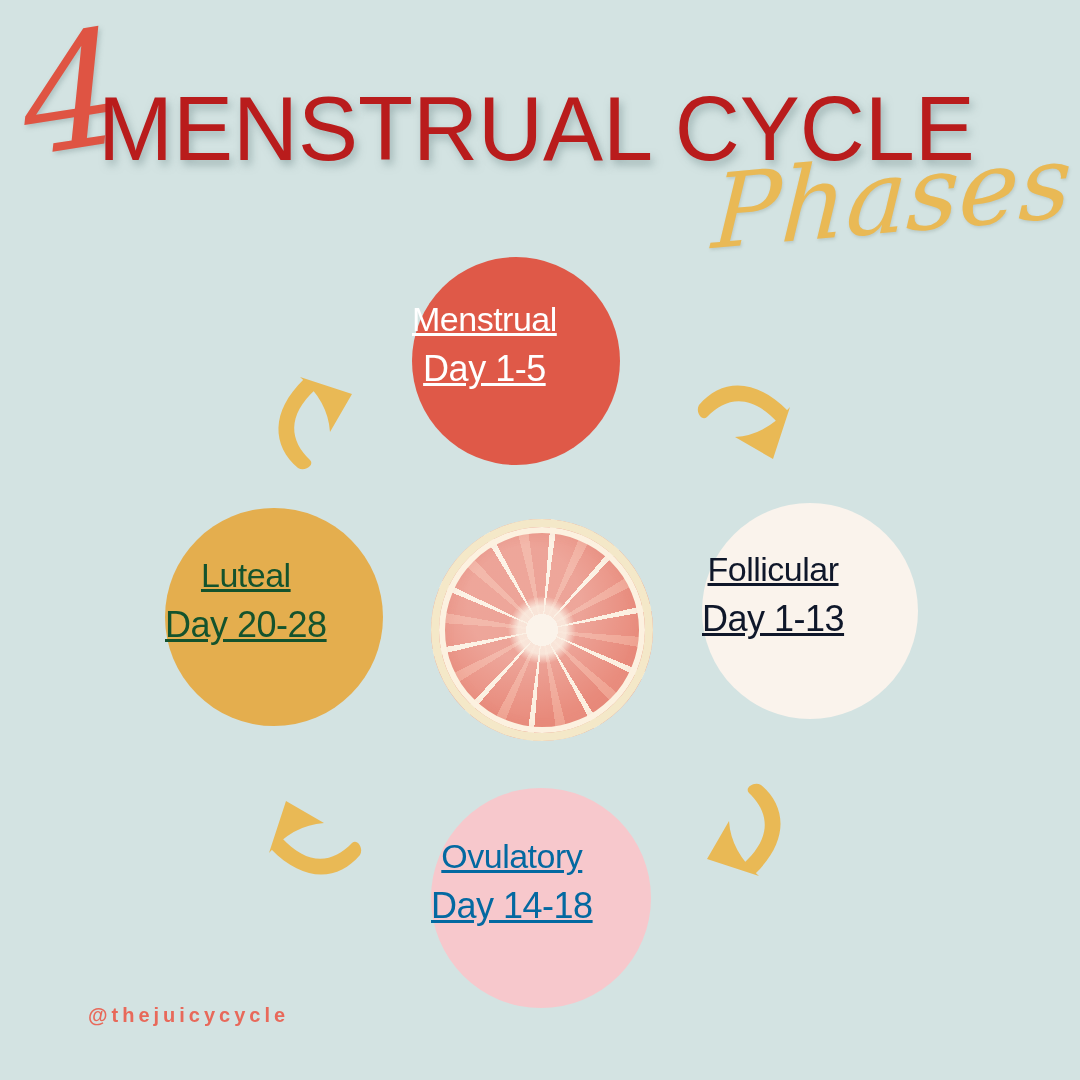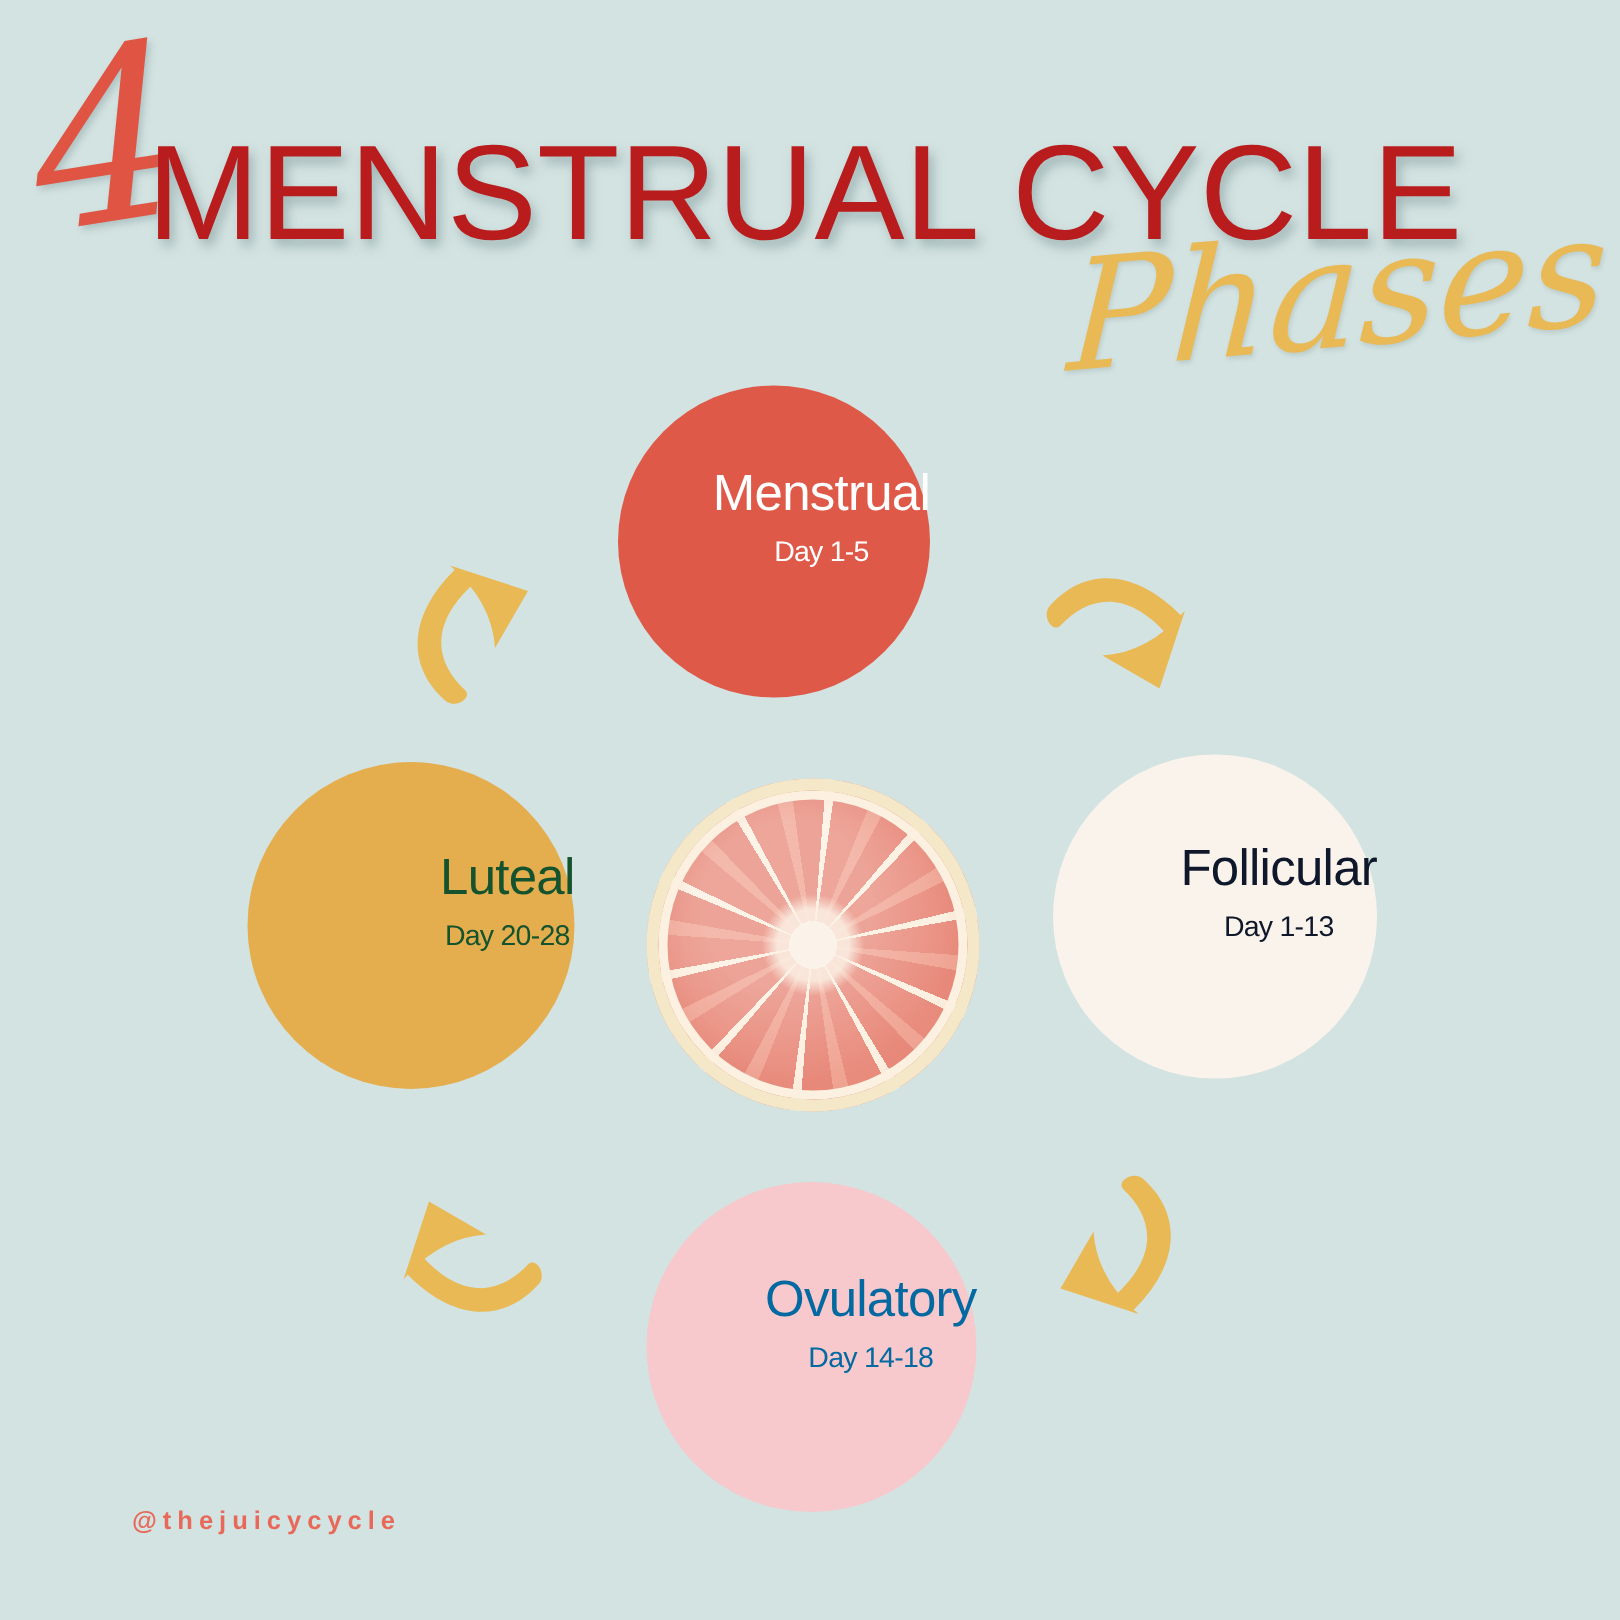--- a/index.html
+++ b/index.html
@@ -53,27 +53,28 @@
     transform: rotate(-5deg) skewX(-8deg);
     text-shadow: 1px 2px 3px rgba(120, 140, 130, 0.25);
   }
 
   
   .phase-circle {
     position: absolute;
     border-radius: 50%;
     display: flex;
     flex-direction: column;
-    align-items: flex-end;
+    align-items: flex-start;
     justify-content: center;
     text-align: center;
+    text-decoration: underline;
   }
   .phase-circle .phase-text { transform: translateY(-16px); }
   .phase-label { font-size: 34px; letter-spacing: -0.5px; display: block; }
-  .phase-days  { font-size: 19px; letter-spacing: -0.5px; display: block; margin-top: 9px; }
+  .phase-days  { font-size: 36px; letter-spacing: -0.5px; display: block; margin-top: 9px; }
 
   .circle-menstrual {
     left: 412px; top: 257px; width: 208px; height: 208px;
     background: #df5948; color: #ffffff;
   }
   .circle-follicular {
     left: 702px; top: 503px; width: 216px; height: 216px;
     background: #faf3ec; color: #0f172a;
   }
   .circle-ovulatory {
@@ -119,21 +120,21 @@
   .arrow-tr { left: 693px; top: 375px; transform: rotate(0deg); }
   .arrow-br { left: 692px; top: 790px; transform: rotate(90deg); }
   .arrow-bl { left: 256px; top: 797px; transform: rotate(180deg); }
   .arrow-tl { left: 257px; top: 375px; transform: rotate(270deg); }
 
   
   .footer-handle {
     position: absolute;
     left: 88px;
     top: 1004px;
-    font-size: 17px;
+    font-size: 20px;
     font-weight: bold;
     letter-spacing: 4px;
     color: #e8695a;
   }
 </style>
 </head>
 <body>
 
 <div class="canvas">
 

